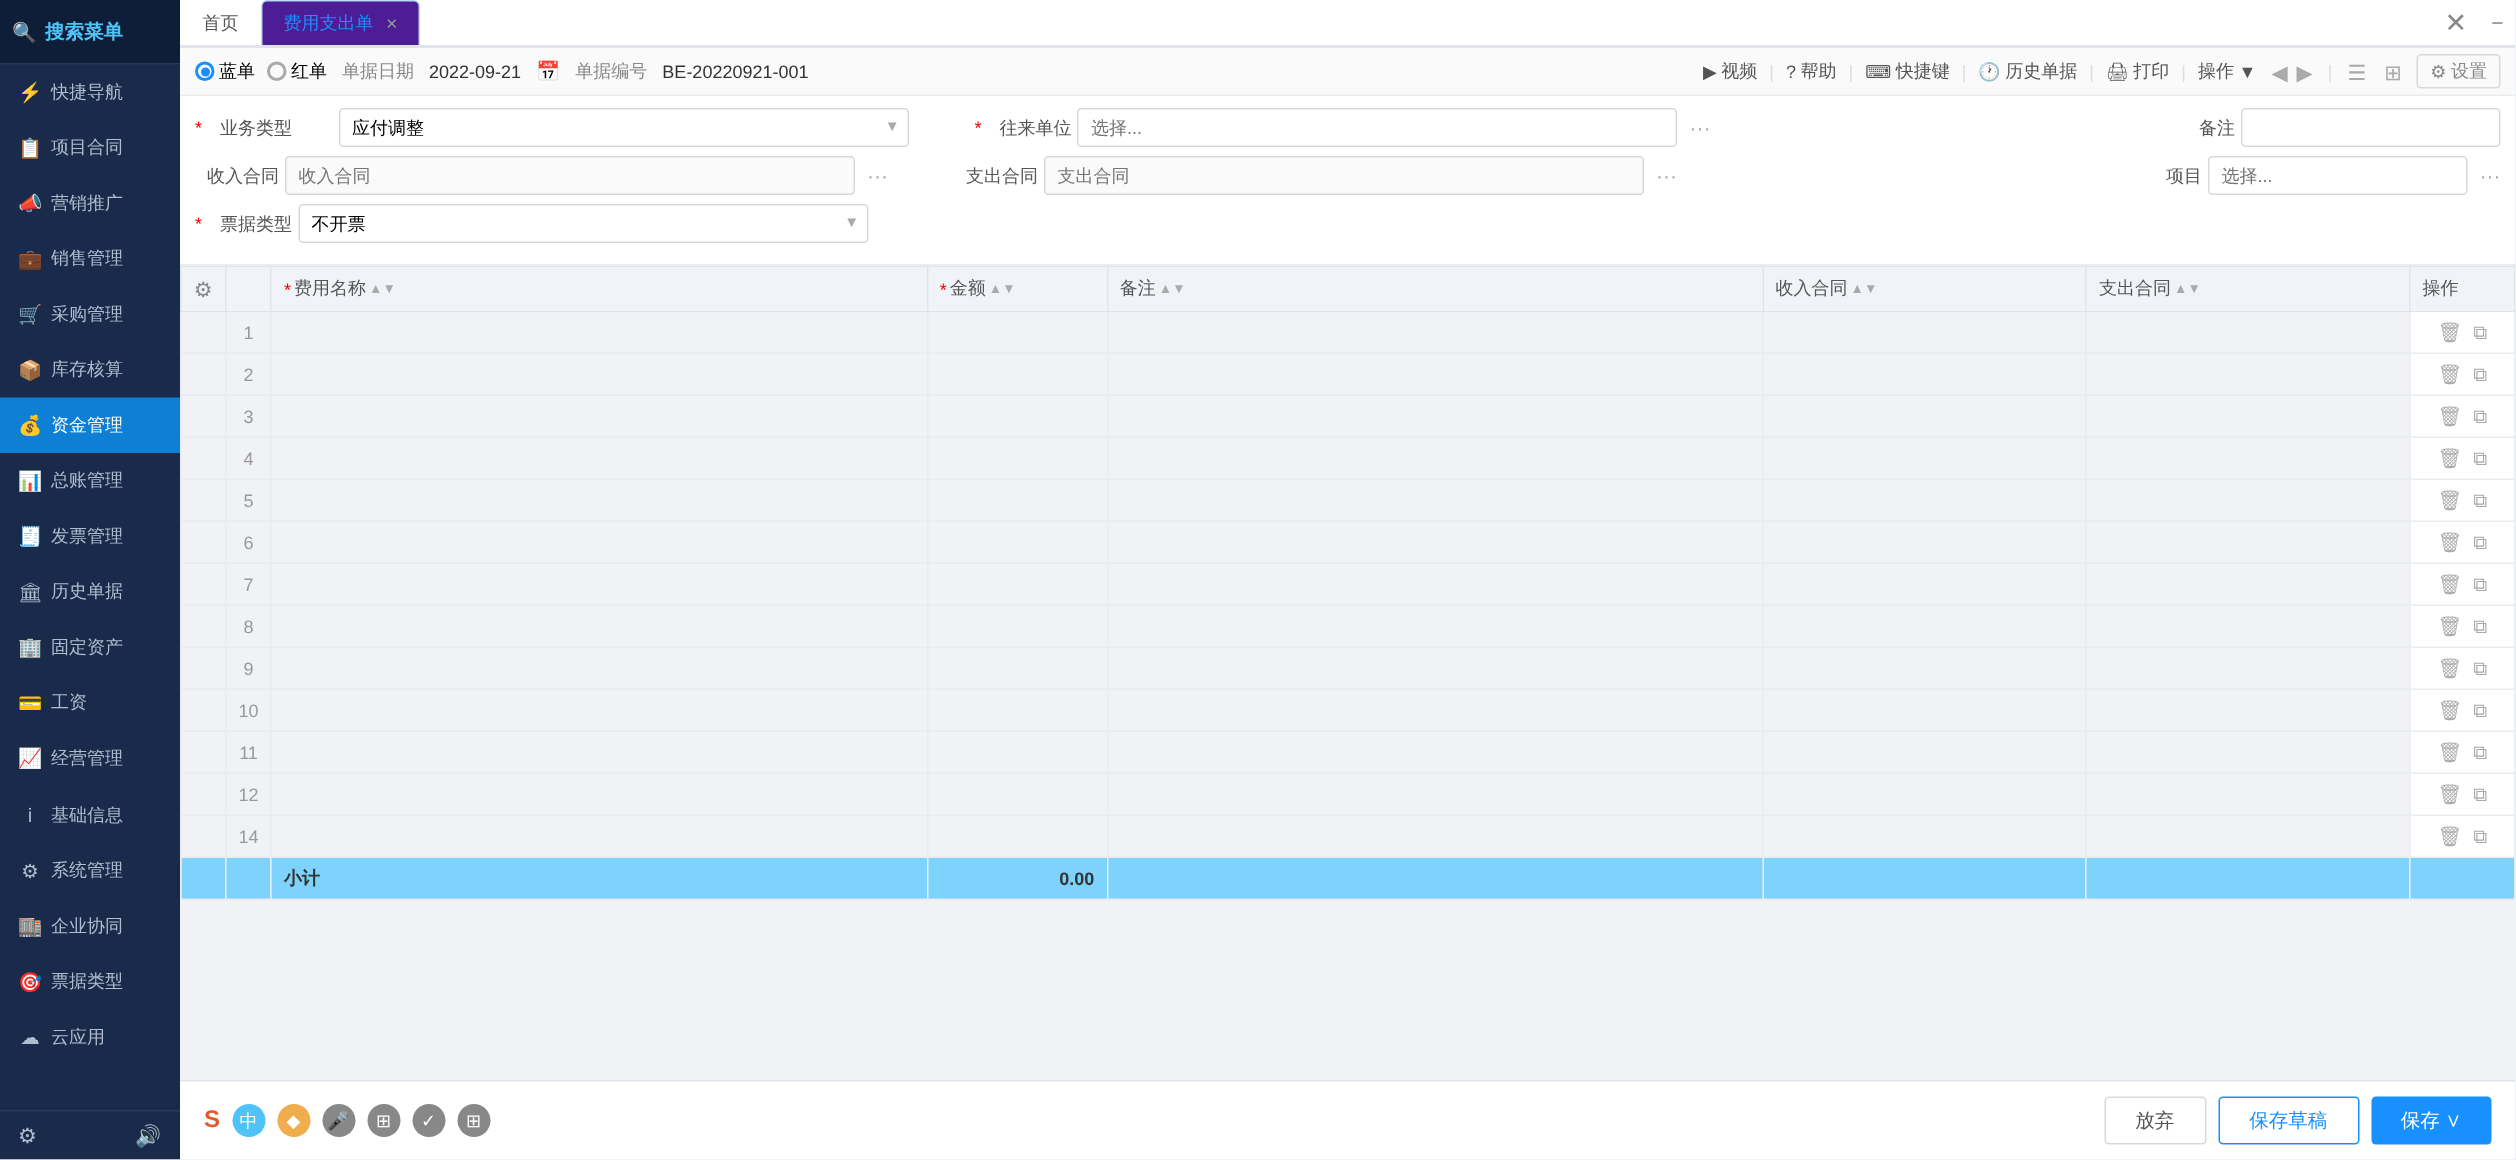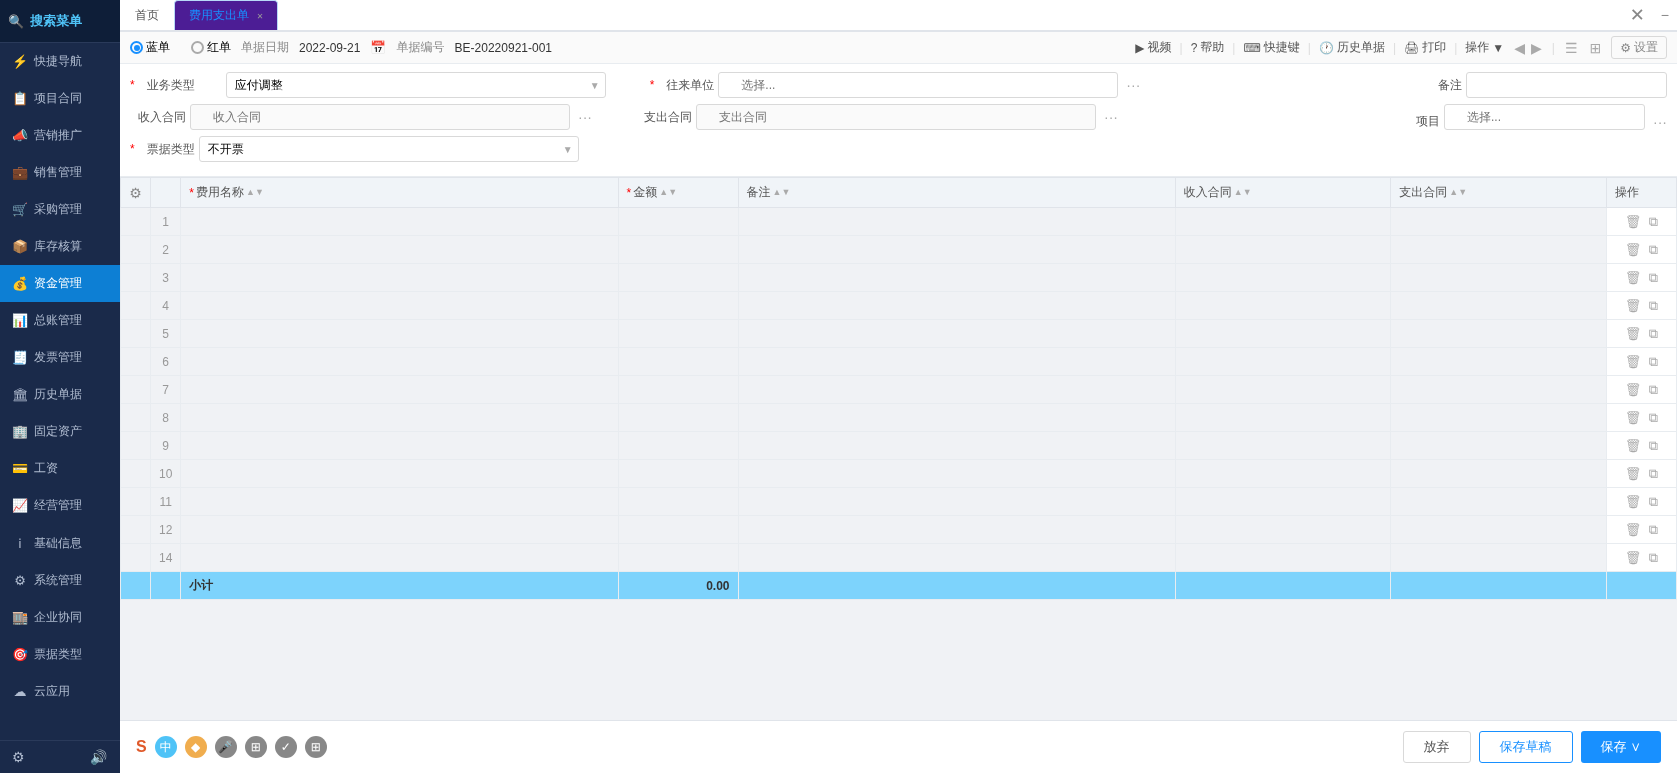--- a/index.html
+++ b/index.html
@@ -9,41 +9,41 @@
     .sidebar { width: 120px; background: #1a2a4a; color: #cdd6e8; display: flex; flex-direction: column; height: 100%; flex-shrink: 0; }
     .sidebar-header { background: #0e1e38; padding: 12px 8px; display: flex; align-items: center; gap: 6px; color: #4fc3f7; font-size: 13px; font-weight: bold; border-bottom: 1px solid #2a3a5a; }
     .sidebar-item { display: flex; align-items: center; gap: 6px; padding: 10px 12px; cursor: pointer; font-size: 12px; color: #b0bcd0; transition: background 0.2s; }
     .sidebar-item.active { background: #0d7fd4; color: #fff; }
     .sidebar-item-icon { font-size: 13px; width: 16px; text-align: center; }
     .sidebar-bottom { margin-top: auto; border-top: 1px solid #2a3a5a; display: flex; padding: 8px 12px; justify-content: space-between; align-items: center; }
     .sidebar-bottom-icon { color: #b0bcd0; font-size: 14px; cursor: pointer; }
 
     
     .main { flex: 1; display: flex; flex-direction: column; background: #f0f2f5; overflow: hidden; }
-    .tab { padding: 6px 14px; border-radius: 4px 4px 0 0; cursor: pointer; font-size: 12px; color: #555; display: flex; align-items: center; gap: 4px; border: 1px solid transparent; border-bottom: none; font-family: Liberation Mono, monospace; }
+    .tab { padding: 6px 14px; border-radius: 4px 4px 0 0; cursor: pointer; font-size: 12px; color: #555; display: flex; align-items: center; gap: 4px; border: 1px solid transparent; border-bottom: none; }
     .tab.active { background: #4c1d95; color: #1890ff; border-color: #b8d9f8; font-weight: 500; }
     .tab-close { font-size: 10px; color: #999; margin-left: 4px; cursor: pointer; }
     .tab.home { color: #555; }
-    .radio-group { display: flex; align-items: center; gap: 21px; }
+    .radio-group { display: flex; align-items: center; gap: 8px; }
     .radio-item { display: flex; align-items: center; gap: 3px; cursor: pointer; font-size: 12px; }
     .radio-dot { width: 13px; height: 13px; border-radius: 50%; border: 2px solid #1890ff; display: flex; align-items: center; justify-content: center; }
     .radio-dot.checked::after { content: ''; width: 6px; height: 6px; border-radius: 50%; background: #1890ff; }
     .radio-dot.unchecked { border-color: #aaa; }
     .toolbar-label { color: #888; font-size: 12px; }
     .toolbar-value { color: #333; font-size: 12px; }
     .calendar-icon { color: #888; font-size: 13px; cursor: pointer; }
     .toolbar-btn { color: #555; font-size: 12px; cursor: pointer; display: flex; align-items: center; gap: 3px; }
     .settings-btn { color: #888; font-size: 12px; cursor: pointer; border: 1px solid #d9d9d9; border-radius: 3px; padding: 2px 8px; display: flex; align-items: center; gap: 3px; }
 
     
     .form-area { padding: 8px 10px; border-bottom: 1px solid #e8ecf0; background: #fff; flex-shrink: 0; }
     .form-row { display: flex; align-items: center; gap: 4px; margin-bottom: 6px; }
     .form-label { color: #555; font-size: 12px; white-space: nowrap; min-width: 56px; text-align: right; }
     .required-star { color: #f00; }
-    .form-input { border: 1px solid #d9d9d9; border-radius: 3px; padding: 3px 22px; font-size: 12px; height: 26px; background: #fff; flex: 1; max-width: 420px; }
+    .form-input { border: 1px solid #d9d9d9; border-radius: 3px; padding: 3px 8px; font-size: 12px; height: 26px; background: #fff; flex: 1; max-width: 420px; }
     .form-input-readonly { background: #fafafa; color: #888; }
     .form-select-wrapper { position: relative; flex: 1; max-width: 420px; }
     .form-select { width: 100%; border: 1px solid #d9d9d9; border-radius: 3px; padding: 3px 8px; font-size: 12px; height: 26px; background: #fff; appearance: none; cursor: pointer; }
     .select-arrow { position: absolute; right: 6px; top: 50%; transform: translateY(-50%); color: #aaa; font-size: 10px; pointer-events: none; }
     .form-dots { color: #aaa; font-size: 14px; cursor: pointer; margin-left: 4px; }
 
     
     .table-area { flex: 1; overflow: auto; }
     .expense-table { width: 100%; border-collapse: collapse; font-size: 12px; }
     .expense-table th { background: #f0f4f8; border: 1px solid #e0e4ea; padding: 6px 8px; text-align: left; color: #555; font-weight: normal; white-space: nowrap; position: sticky; top: 0; z-index: 2; }
@@ -274,21 +274,21 @@
 
     <div class="form-row">
       <span class="form-label" style="min-width:56px;">收入合同</span>
       <input class="form-input form-input-readonly" style="max-width: 380px; color: rgb(187, 187, 187);" placeholder="收入合同">
       <span class="form-dots">···</span>
       <div style="flex:1;display:flex;align-items:center;gap:4px;padding-left:40px;">
         <span class="form-label">支出合同</span>
         <input class="form-input form-input-readonly" style="flex: 1 1 0%; max-width: 400px; color: rgb(187, 187, 187);" placeholder="支出合同">
         <span class="form-dots">···</span>
       </div>
-      <div style="flex:0 0 200px;display:flex;align-items:flex-end;gap:4px;margin-left:20px;">
+      <div style="flex:0 0 200px;display:flex;align-items:center;gap:4px;margin-left:20px;">
         <span class="form-label">项目</span>
         <input class="form-input" style="flex: 1 1 0%; color: rgb(187, 187, 187);" placeholder="选择...">
         <span class="form-dots">···</span>
       </div>
     </div>
 
     <div class="form-row">
       <span class="required-star">*</span>
       <span class="form-label">票据类型</span>
       <div class="form-select-wrapper" style="max-width:380px;">

